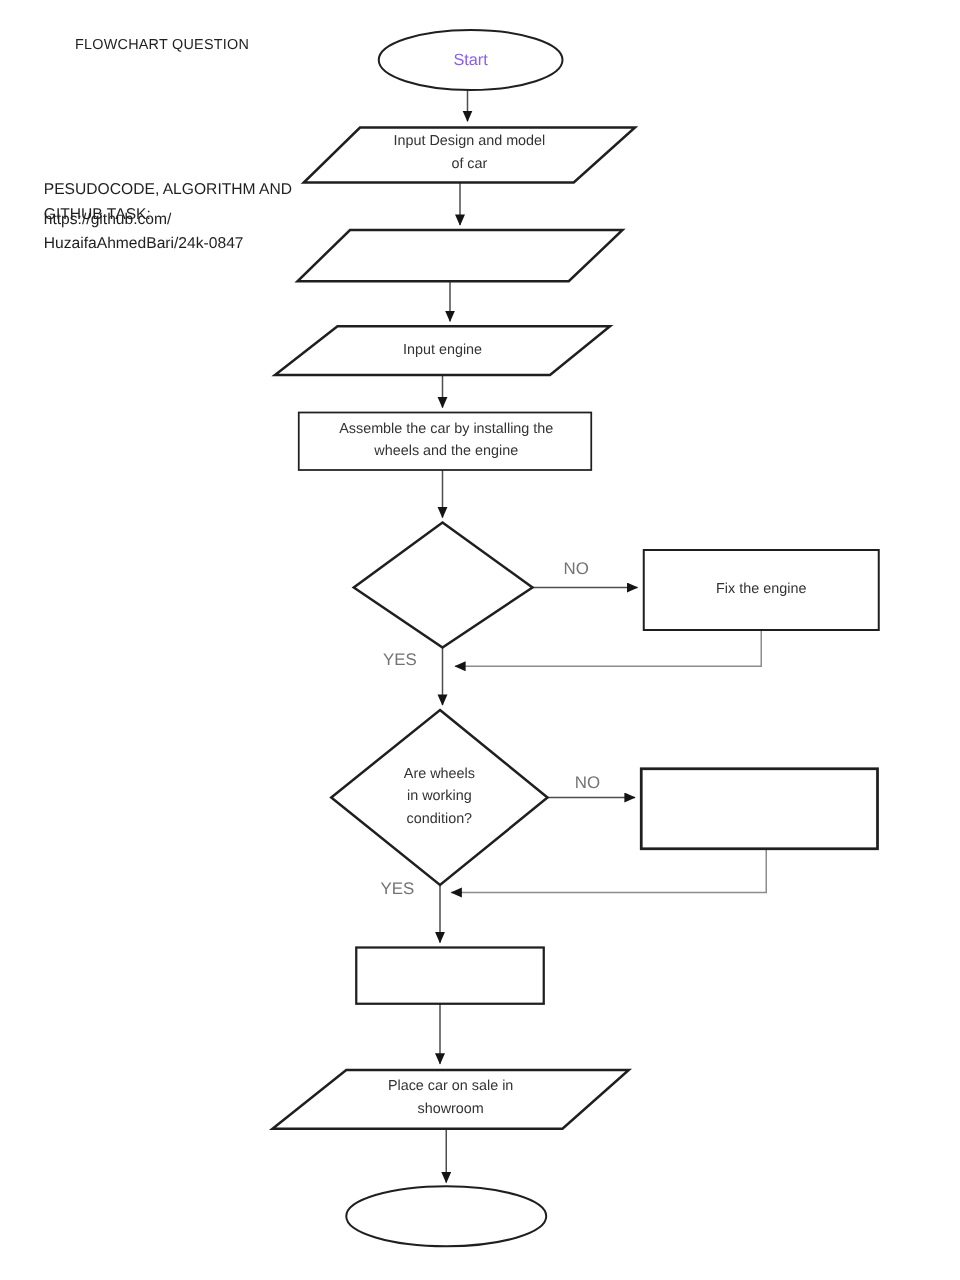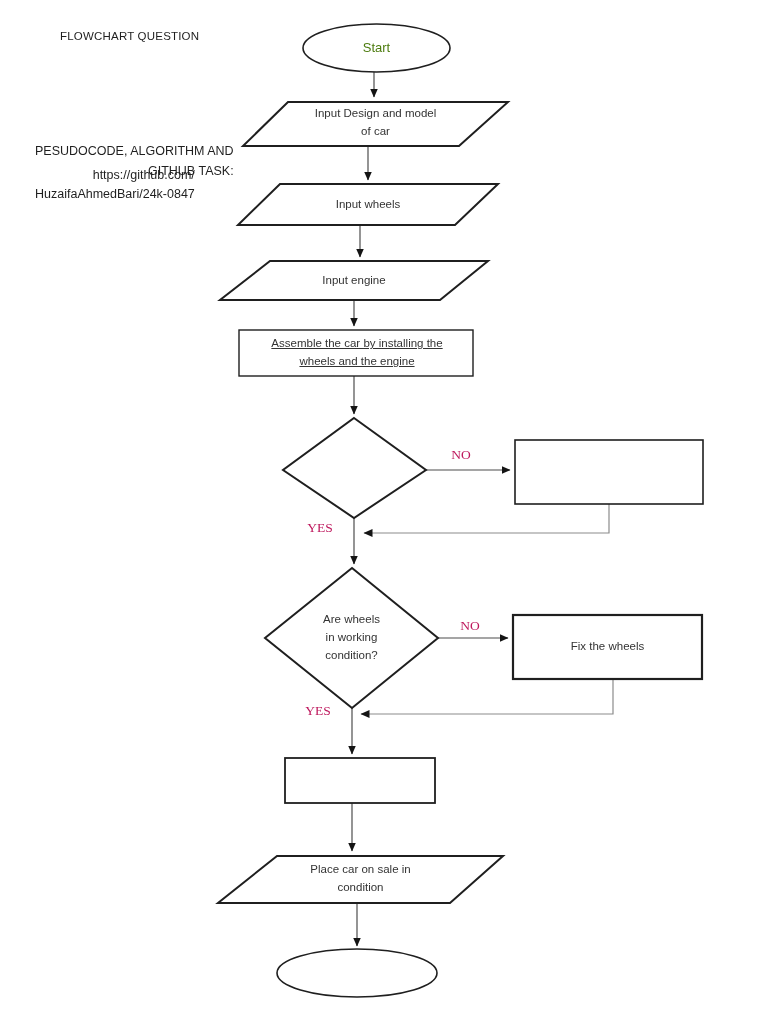--- a/index.html
+++ b/index.html
@@ -15,32 +15,32 @@
     position:absolute;
     display:flex;align-items:center;justify-content:center;
     text-align:center;
     white-space:pre-line;
     color:#2b2b2b;
     font-size:11.5px;
     line-height:1.55;
     pointer-events:none;
   }
   .node-lbl{color:#333333;}
-  .terminator-lbl{font-size:13px;color:#4d7c0f;}
+  .terminator-lbl{font-size:13px;color:#8b5cf6;}
   .edge-lbl{
-    font-family:Liberation Serif, serif;
+    font-family:Liberation Sans, sans-serif;
     font-size:13.5px;
-    color:#be185d;
+    color:#737373;
     line-height:1;
   }
   .side-text{
     position:absolute;
     color:#1f1f1f;
     white-space:pre-line;
-    text-align:right;
+    text-align:left;
   }
   .doc-title{font-size:11.5px;letter-spacing:0.2px;}
   .task-text{font-size:12.5px;line-height:20px;}
   .url-text{font-size:12.5px;line-height:19px;}
 </style>
 </head>
 <body>
 
 <div class="page">
 
@@ -88,29 +88,28 @@
 
   <div class="side-text doc-title" style="left:60px;top:30px;">FLOWCHART QUESTION</div>
   <div class="side-text task-text" style="left:35px;top:117px;margin-top:24px;">PESUDOCODE, ALGORITHM AND
 GITHUB TASK:</div>
   <div class="side-text url-text" style="left:35px;top:166px;">https://github.com/
 HuzaifaAhmedBari/24k-0847</div>
 
   <div class="lbl terminator-lbl" style="left:303px;top:25px;width:147px;height:47px;">Start</div>
   <div class="lbl node-lbl" style="left:243px;top:101px;width:265px;height:44px;">Input Design and model
 of car</div>
-  <div class="lbl node-lbl" style="left:238px;top:184px;width:260px;height:41px;">Input wheels</div>
   <div class="lbl node-lbl" style="left:220px;top:261px;width:268px;height:39px;">Input engine</div>
-  <div class="lbl node-lbl" style="left:239px;top:330px;width:236px;height:46px;text-decoration:underline;">Assemble the car by installing the
+  <div class="lbl node-lbl" style="left:239px;top:330px;width:236px;height:46px;">Assemble the car by installing the
 wheels and the engine</div>
+  <div class="lbl node-lbl" style="left:515px;top:440px;width:188px;height:64px;">Fix the engine</div>
   <div class="lbl node-lbl" style="left:265px;top:568px;width:173px;height:140px;">Are wheels
 in working
 condition?</div>
-  <div class="lbl node-lbl" style="left:513px;top:615px;width:189px;height:64px;">Fix the wheels</div>
   <div class="lbl node-lbl" style="left:218px;top:855px;width:285px;height:47px;">Place car on sale in
-condition</div>
+showroom</div>
 
   <div class="lbl edge-lbl" style="left:444px;top:447px;width:34px;height:16px;">NO</div>
   <div class="lbl edge-lbl" style="left:301px;top:520px;width:38px;height:16px;">YES</div>
   <div class="lbl edge-lbl" style="left:453px;top:618px;width:34px;height:16px;">NO</div>
   <div class="lbl edge-lbl" style="left:299px;top:703px;width:38px;height:16px;">YES</div>
 
 </div>
 
 </body></html>

